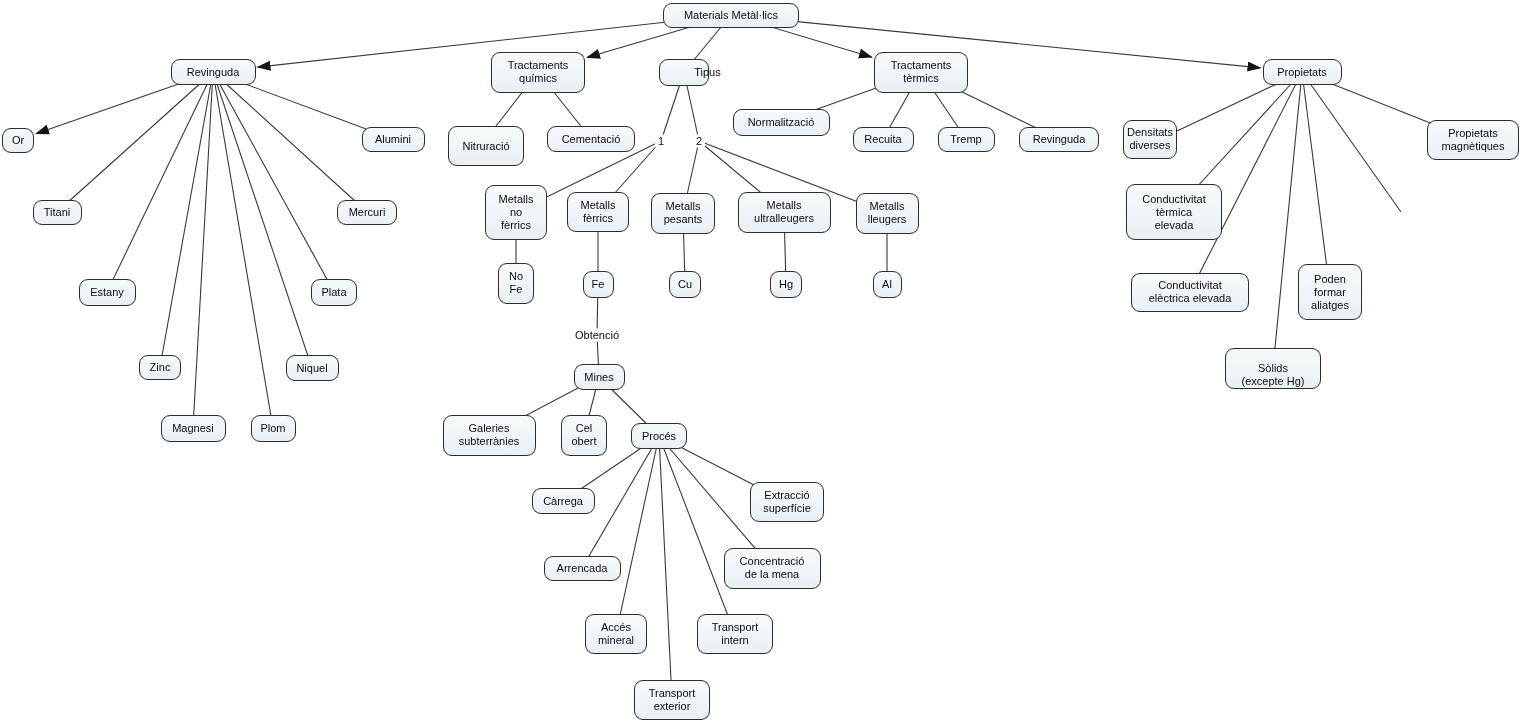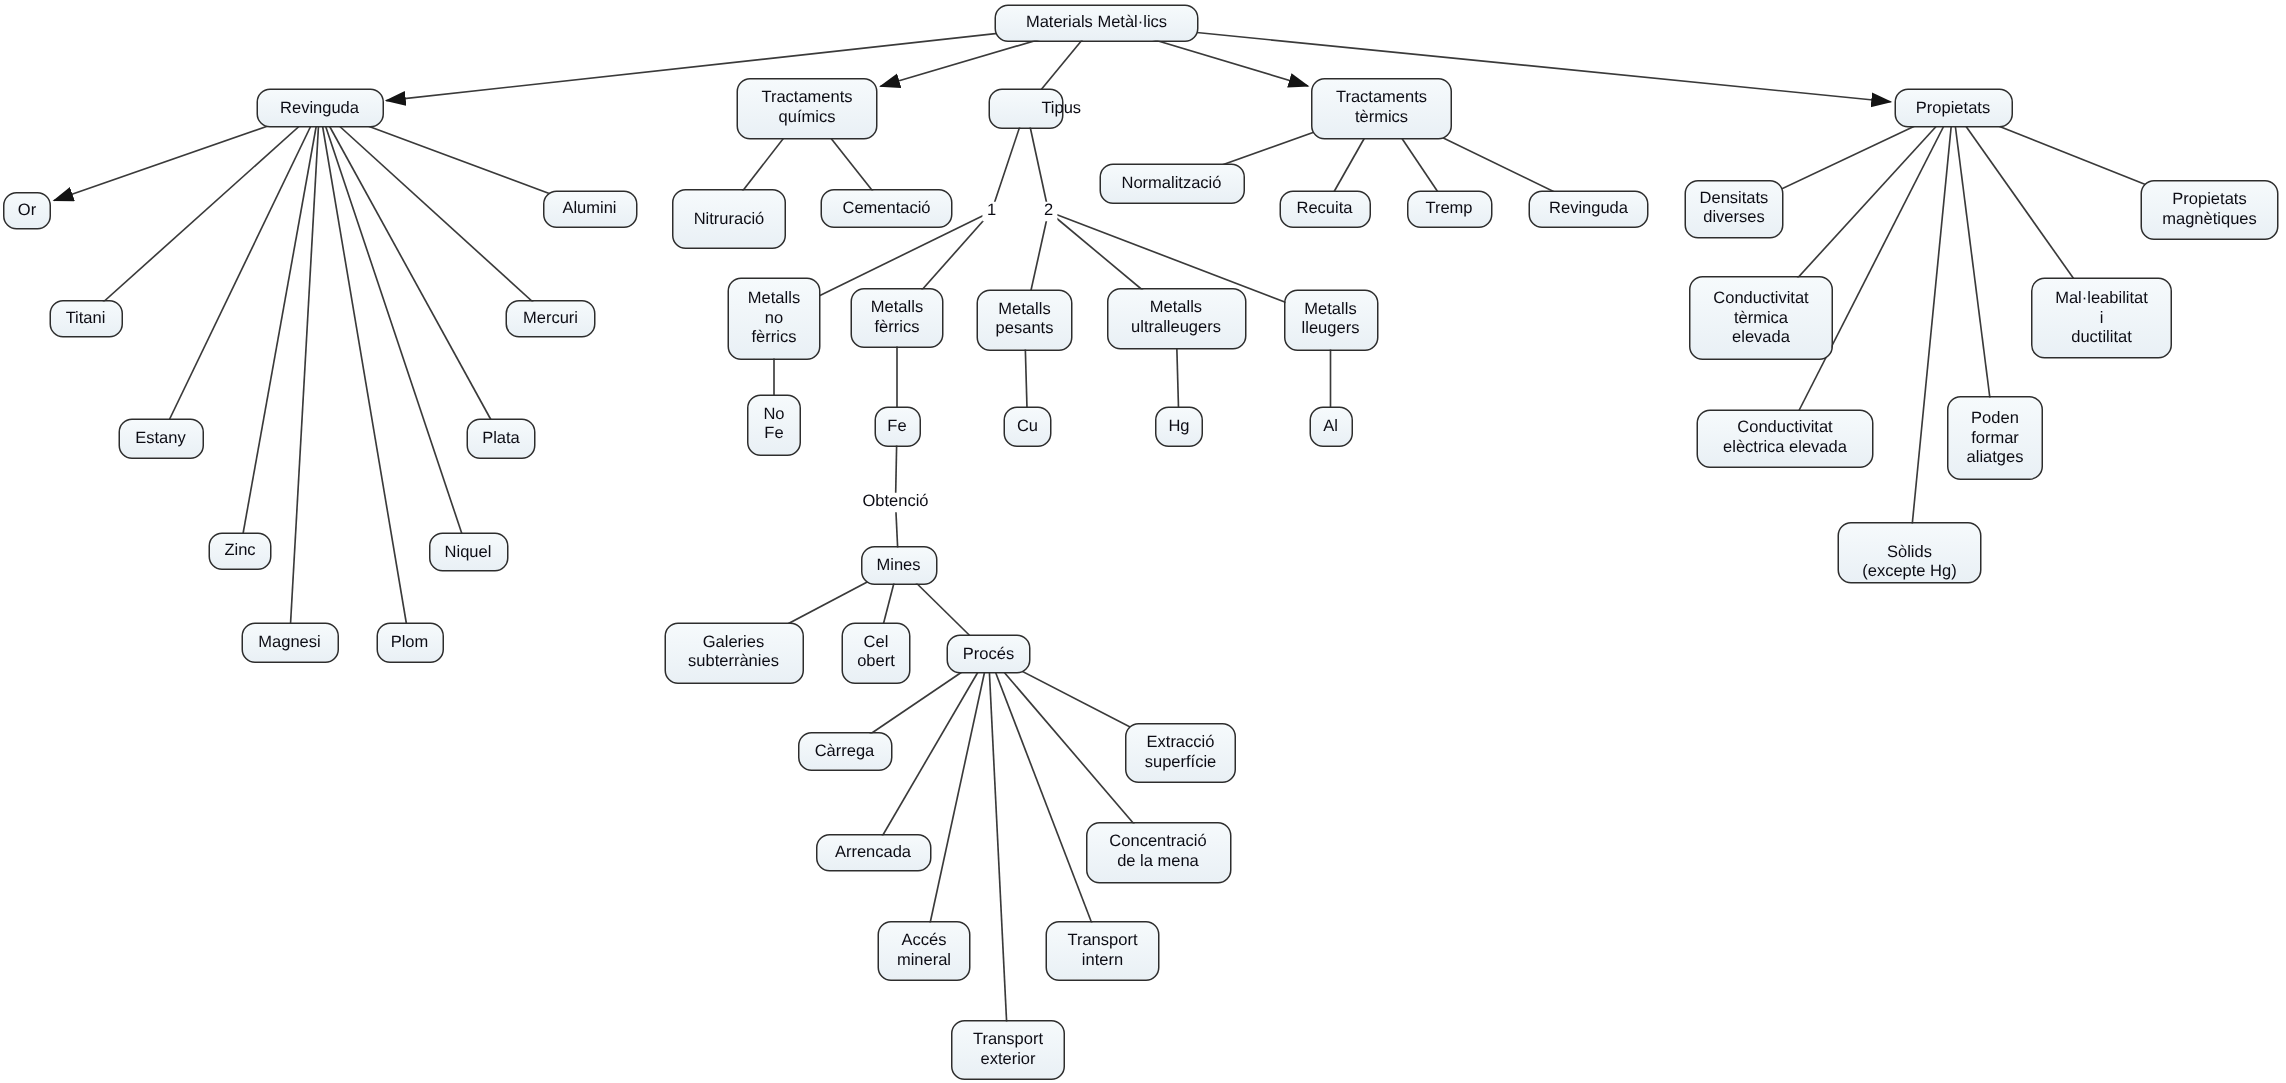--- a/index.html
+++ b/index.html
@@ -236,21 +236,21 @@
     </div>
     <div class="node" style="left: 937.5px; top: 126.5px; width: 57px; height: 25px; border-color: rgb(45, 45, 45); color: rgb(12, 12, 20);">
       <span>Tremp</span>
     </div>
     <div class="node" style="left: 1019px; top: 126.5px; width: 80px; height: 25px; border-color: rgb(45, 45, 45); color: rgb(12, 12, 20);">
       <span>Revinguda</span>
     </div>
     <div class="node" style="left: 1262.5px; top: 59px; width: 79px; height: 26px; border-color: rgb(45, 45, 45); color: rgb(12, 12, 20);">
       <span>Propietats</span>
     </div>
-    <div class="node" style="left: 1123px; top: 119.5px; width: 66px; height: 39px; border-color: rgb(45, 45, 45); color: rgb(12, 12, 20); align-items: center;">
+    <div class="node" style="left: 1123px; top: 119.5px; width: 54px; height: 39px; border-color: rgb(45, 45, 45); color: rgb(12, 12, 20); align-items: center;">
       <span>Densitats
 diverses</span>
     </div>
     <div class="node" style="left: 1126px; top: 184px; width: 96px; height: 56px; border-color: rgb(45, 45, 45); color: rgb(12, 12, 20);">
       <span>Conductivitat
 tèrmica
 elevada</span>
     </div>
     <div class="node" style="left: 1131px; top: 272.5px; width: 118px; height: 39px; border-color: rgb(45, 45, 45); color: rgb(12, 12, 20);">
       <span>Conductivitat
@@ -258,22 +258,17 @@
     </div>
     <div class="node" style="left: 1225px; top: 347.5px; width: 96px; height: 41px; border-color: rgb(45, 45, 45); color: rgb(12, 12, 20); align-items: flex-end;">
       <span>Sòlids
 (excepte Hg)</span>
     </div>
     <div class="node" style="left: 1298px; top: 264px; width: 64px; height: 56px; border-color: rgb(45, 45, 45); color: rgb(12, 12, 20);">
       <span>Poden
 formar
 aliatges</span>
     </div>
-    <div class="node" style="left: 1354px; top: 185px; width: 94px; height: 54px; border-color: rgb(45, 45, 45); color: rgb(12, 12, 20);">
-      <span>Mal·leabilitat
-i
-ductilitat</span>
-    </div>
     <div class="node" style="left: 1427px; top: 120px; width: 92px; height: 40px; border-color: rgb(45, 45, 45); color: rgb(12, 12, 20);">
       <span>Propietats
 magnètiques</span>
     </div>
   </div>
 
 </body></html>

